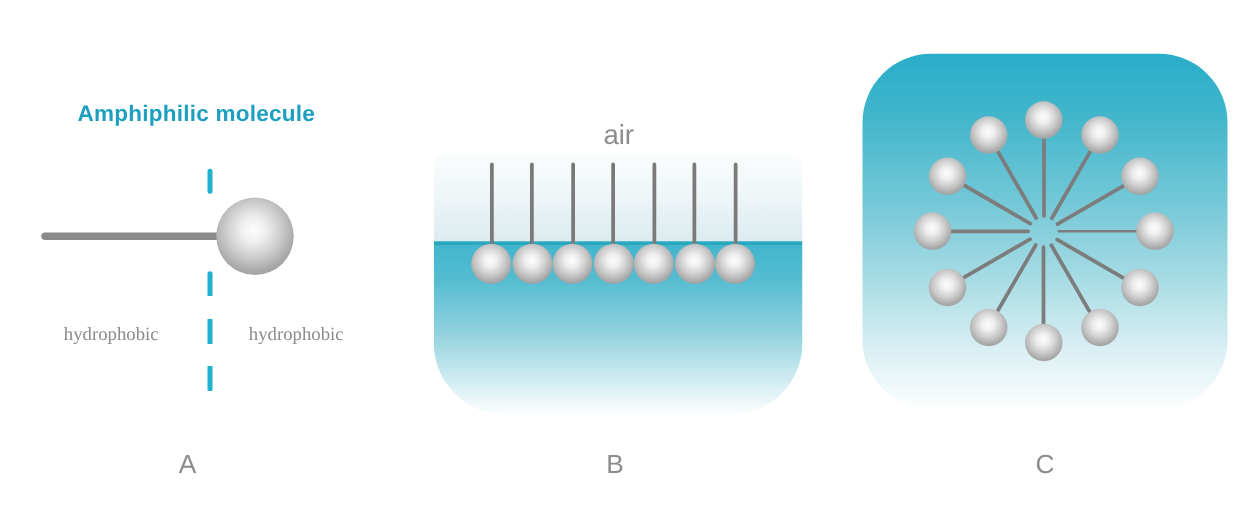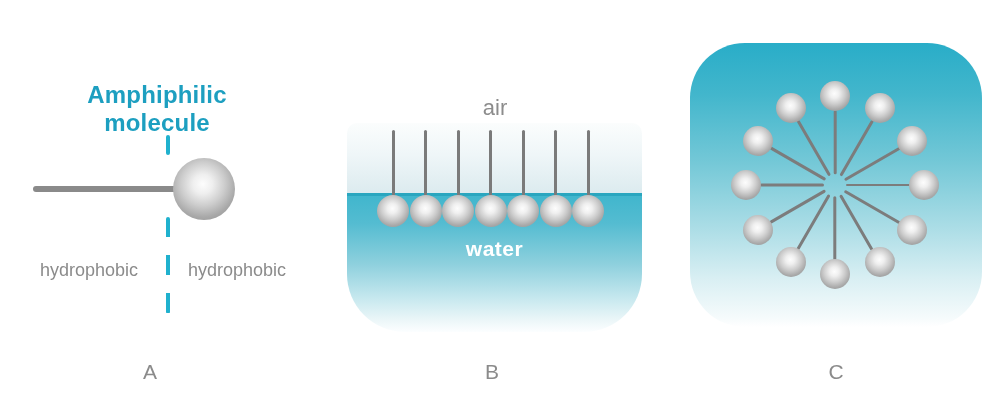--- a/index.html
+++ b/index.html
@@ -9,21 +9,21 @@
     position:relative;
     overflow:hidden;
     font-family:"Liberation Sans", sans-serif;
   }
   .abs{position:absolute;}
   .ctr{text-align:center;}
 
   
   .panel-a-title{
     left:37px;top:81px;width:240px;
-    font-size:24px;font-weight:bold;
+    font-size:18px;font-weight:bold;
     color:var(--teal-title,#1d9fc0);
     letter-spacing:0.2px;
   }
   .tail-a{
     left:33px;top:186px;width:145px;height:6px;
     background:var(--tail-gray,#8a8a8a);
     border-radius:3px;
   }
   .dash-seg{
     left:166px;width:4px;
@@ -38,21 +38,21 @@
       transparent 20px, transparent 38px);
   }
   .sphere{
     border-radius:50%;
     background:radial-gradient(circle at 48% 42%,
       #fdfdfd 0%, #efefef 20%, #cdcdcd 45%, #a9a9a9 68%, #979797 85%, #8f8f8f 100%);
   }
   .head-a{left:173px;top:158px;width:62px;height:62px;}
   .hydro-label{
     top:260px;width:150px;
-    font-size:18px;color:var(--text-gray,#8b8b8b);
+    font-size:15px;color:var(--text-gray,#8b8b8b);font-family:Liberation Serif, serif;
   }
   .hydro-left{left:14px;}
   .hydro-right{left:162px;}
   .panel-letter{
     top:360px;width:60px;
     font-size:21px;color:var(--text-gray,#8b8b8b);
   }
   .letter-a{left:120px;}
   .letter-b{left:462px;}
   .letter-c{left:806px;}
@@ -116,21 +116,20 @@
 
 <div class="abs ctr hydro-label hydro-left">hydrophobic</div>
 <div class="abs ctr hydro-label hydro-right">hydrophobic</div>
 <div class="abs ctr panel-letter letter-a">A</div>
 
 <div class="abs ctr air-label">air</div>
 
 <div class="abs panel-b">
   <div class="abs air-region"></div>
   <div class="abs water-region"></div>
-  <div class="abs ctr water-label">water</div>
   <div id="surface-molecules" class="abs" style="left:0;top:0;width:295px;height:209px;">
       <div class="abs tail-b" style="left: 44.5px;"></div>
       <div class="abs sphere head-b" style="left: 30px;"></div>
       <div class="abs tail-b" style="left: 77px;"></div>
       <div class="abs sphere head-b" style="left: 62.5px;"></div>
       <div class="abs tail-b" style="left: 109.5px;"></div>
       <div class="abs sphere head-b" style="left: 95px;"></div>
       <div class="abs tail-b" style="left: 142px;"></div>
       <div class="abs sphere head-b" style="left: 127.5px;"></div>
       <div class="abs tail-b" style="left: 174.5px;"></div>

